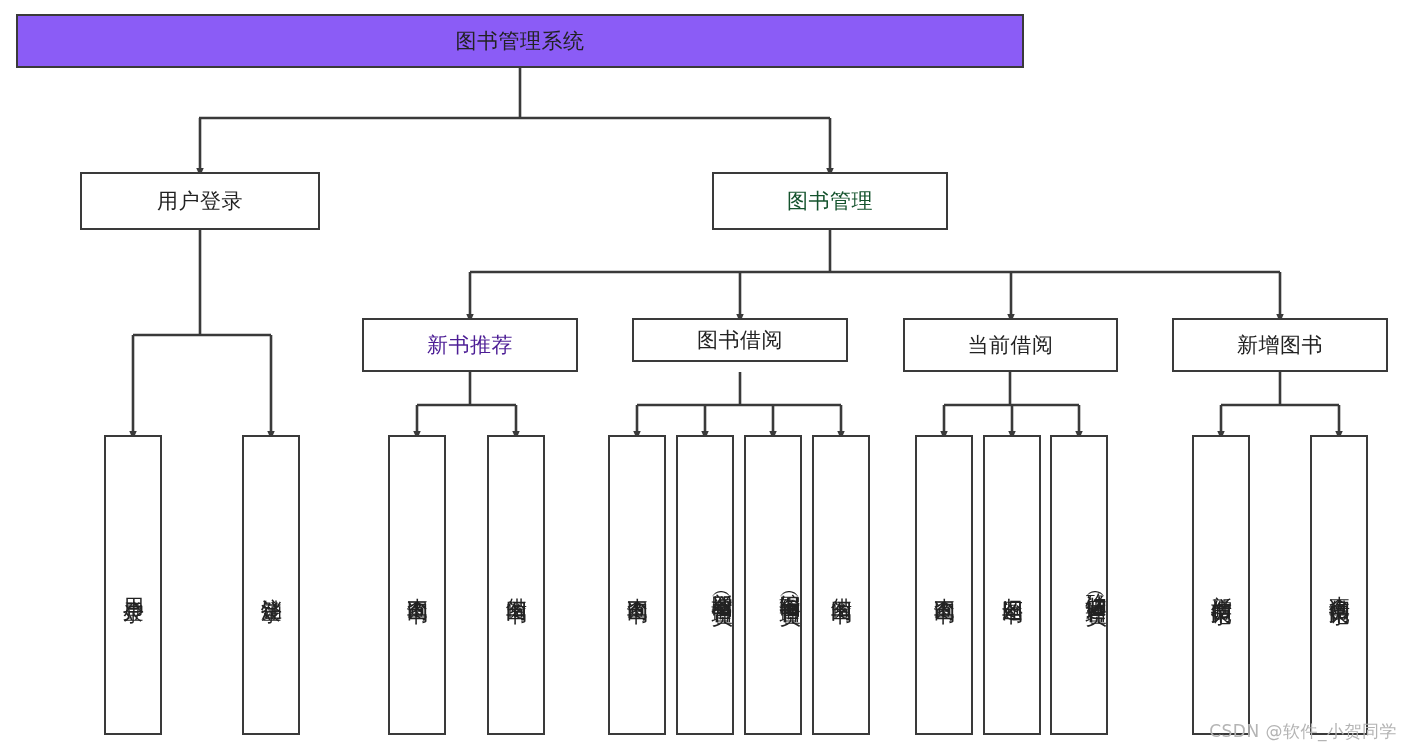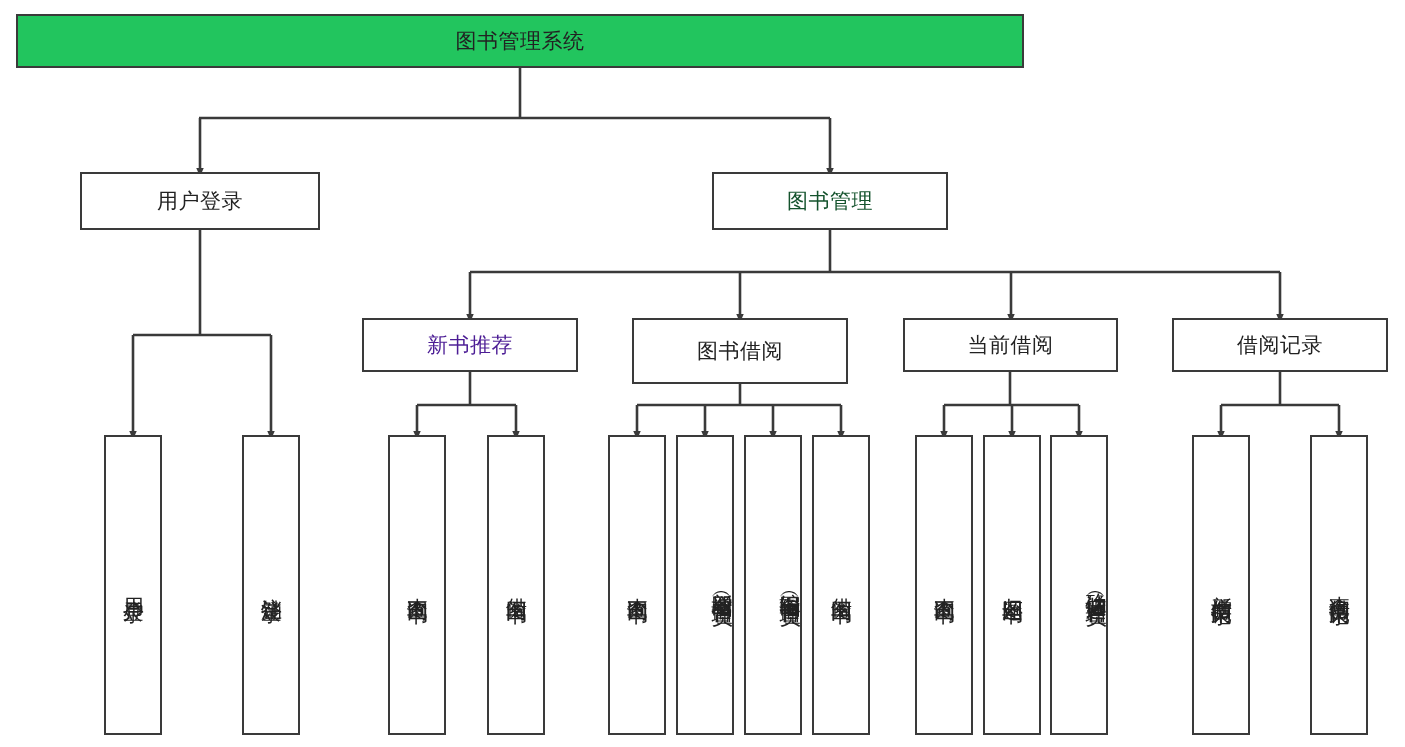--- a/index.html
+++ b/index.html
@@ -109,40 +109,40 @@
         <line x1="1012" y1="405" x2="1012" y2="432" marker-end="url(#arrowhead)"></line>
         <line x1="1079" y1="405" x2="1079" y2="432" marker-end="url(#arrowhead)"></line>
         <line x1="1280" y1="372" x2="1280" y2="405"></line>
         <line x1="1221" y1="405" x2="1339" y2="405"></line>
         <line x1="1221" y1="405" x2="1221" y2="432" marker-end="url(#arrowhead)"></line>
         <line x1="1339" y1="405" x2="1339" y2="432" marker-end="url(#arrowhead)"></line>
       </g>
   </svg>
 
   <div id="nodes-layer">
-      <div class="node horiz" style="left: 16px; top: 14px; width: 1008px; height: 54px; border-color: rgb(58, 58, 58); background: #22c55e; color: rgb(34, 34, 34);">
+      <div class="node horiz" style="left: 16px; top: 14px; width: 1008px; height: 54px; border-color: rgb(58, 58, 58); background: #8b5cf6; color: rgb(34, 34, 34);">
         <span class="node-label">图书管理系统</span>
       </div>
       <div class="node horiz" style="left: 80px; top: 172px; width: 240px; height: 58px; border-color: rgb(58, 58, 58); background: rgb(255, 255, 255); color: rgb(34, 34, 34);">
         <span class="node-label">用户登录</span>
       </div>
       <div class="node horiz" style="left: 712px; top: 172px; width: 236px; height: 58px; border-color: rgb(58, 58, 58); background: rgb(255, 255, 255); color: #14532d;">
         <span class="node-label">图书管理</span>
       </div>
       <div class="node horiz" style="left: 362px; top: 318px; width: 216px; height: 54px; border-color: rgb(58, 58, 58); background: rgb(255, 255, 255); color: #4c1d95;">
         <span class="node-label">新书推荐</span>
       </div>
-      <div class="node horiz" style="left: 632px; top: 318px; width: 216px; height: 66px; border-color: rgb(58, 58, 58); background: rgb(255, 255, 255); color: rgb(34, 34, 34);">
+      <div class="node horiz" style="left: 632px; top: 318px; width: 216px; height: 44px; border-color: rgb(58, 58, 58); background: rgb(255, 255, 255); color: rgb(34, 34, 34);">
         <span class="node-label">图书借阅</span>
       </div>
       <div class="node horiz" style="left: 903px; top: 318px; width: 215px; height: 54px; border-color: rgb(58, 58, 58); background: rgb(255, 255, 255); color: rgb(34, 34, 34);">
         <span class="node-label">当前借阅</span>
       </div>
       <div class="node horiz" style="left: 1172px; top: 318px; width: 216px; height: 54px; border-color: rgb(58, 58, 58); background: rgb(255, 255, 255); color: rgb(34, 34, 34);">
-        <span class="node-label">借阅记录</span>
+        <span class="node-label">新增图书</span>
       </div>
       <div class="node vert centered" style="left: 104px; top: 435px; width: 58px; height: 300px; border-color: rgb(58, 58, 58); background: rgb(255, 255, 255); color: rgb(34, 34, 34);">
         <span class="node-label">用户登录</span>
       </div>
       <div class="node vert centered" style="left: 242px; top: 435px; width: 58px; height: 300px; border-color: rgb(58, 58, 58); background: rgb(255, 255, 255); color: rgb(34, 34, 34);">
         <span class="node-label">注销登录</span>
       </div>
       <div class="node vert centered" style="left: 388px; top: 435px; width: 58px; height: 300px; border-color: rgb(58, 58, 58); background: rgb(255, 255, 255); color: rgb(34, 34, 34);">
         <span class="node-label">查询图书</span>
       </div>
@@ -171,14 +171,15 @@
         <span class="node-label">确认归还（管理员）</span>
       </div>
       <div class="node vert centered" style="left: 1192px; top: 435px; width: 58px; height: 300px; border-color: rgb(58, 58, 58); background: rgb(255, 255, 255); color: rgb(34, 34, 34);">
         <span class="node-label">新增借阅记录</span>
       </div>
       <div class="node vert centered" style="left: 1310px; top: 435px; width: 58px; height: 300px; border-color: rgb(58, 58, 58); background: rgb(255, 255, 255); color: rgb(34, 34, 34);">
         <span class="node-label">查询借阅记录</span>
       </div>
     </div>
 
+  <div id="watermark">CSDN @软件_小贺同学</div>
 
 </div>
 
 </body></html>

